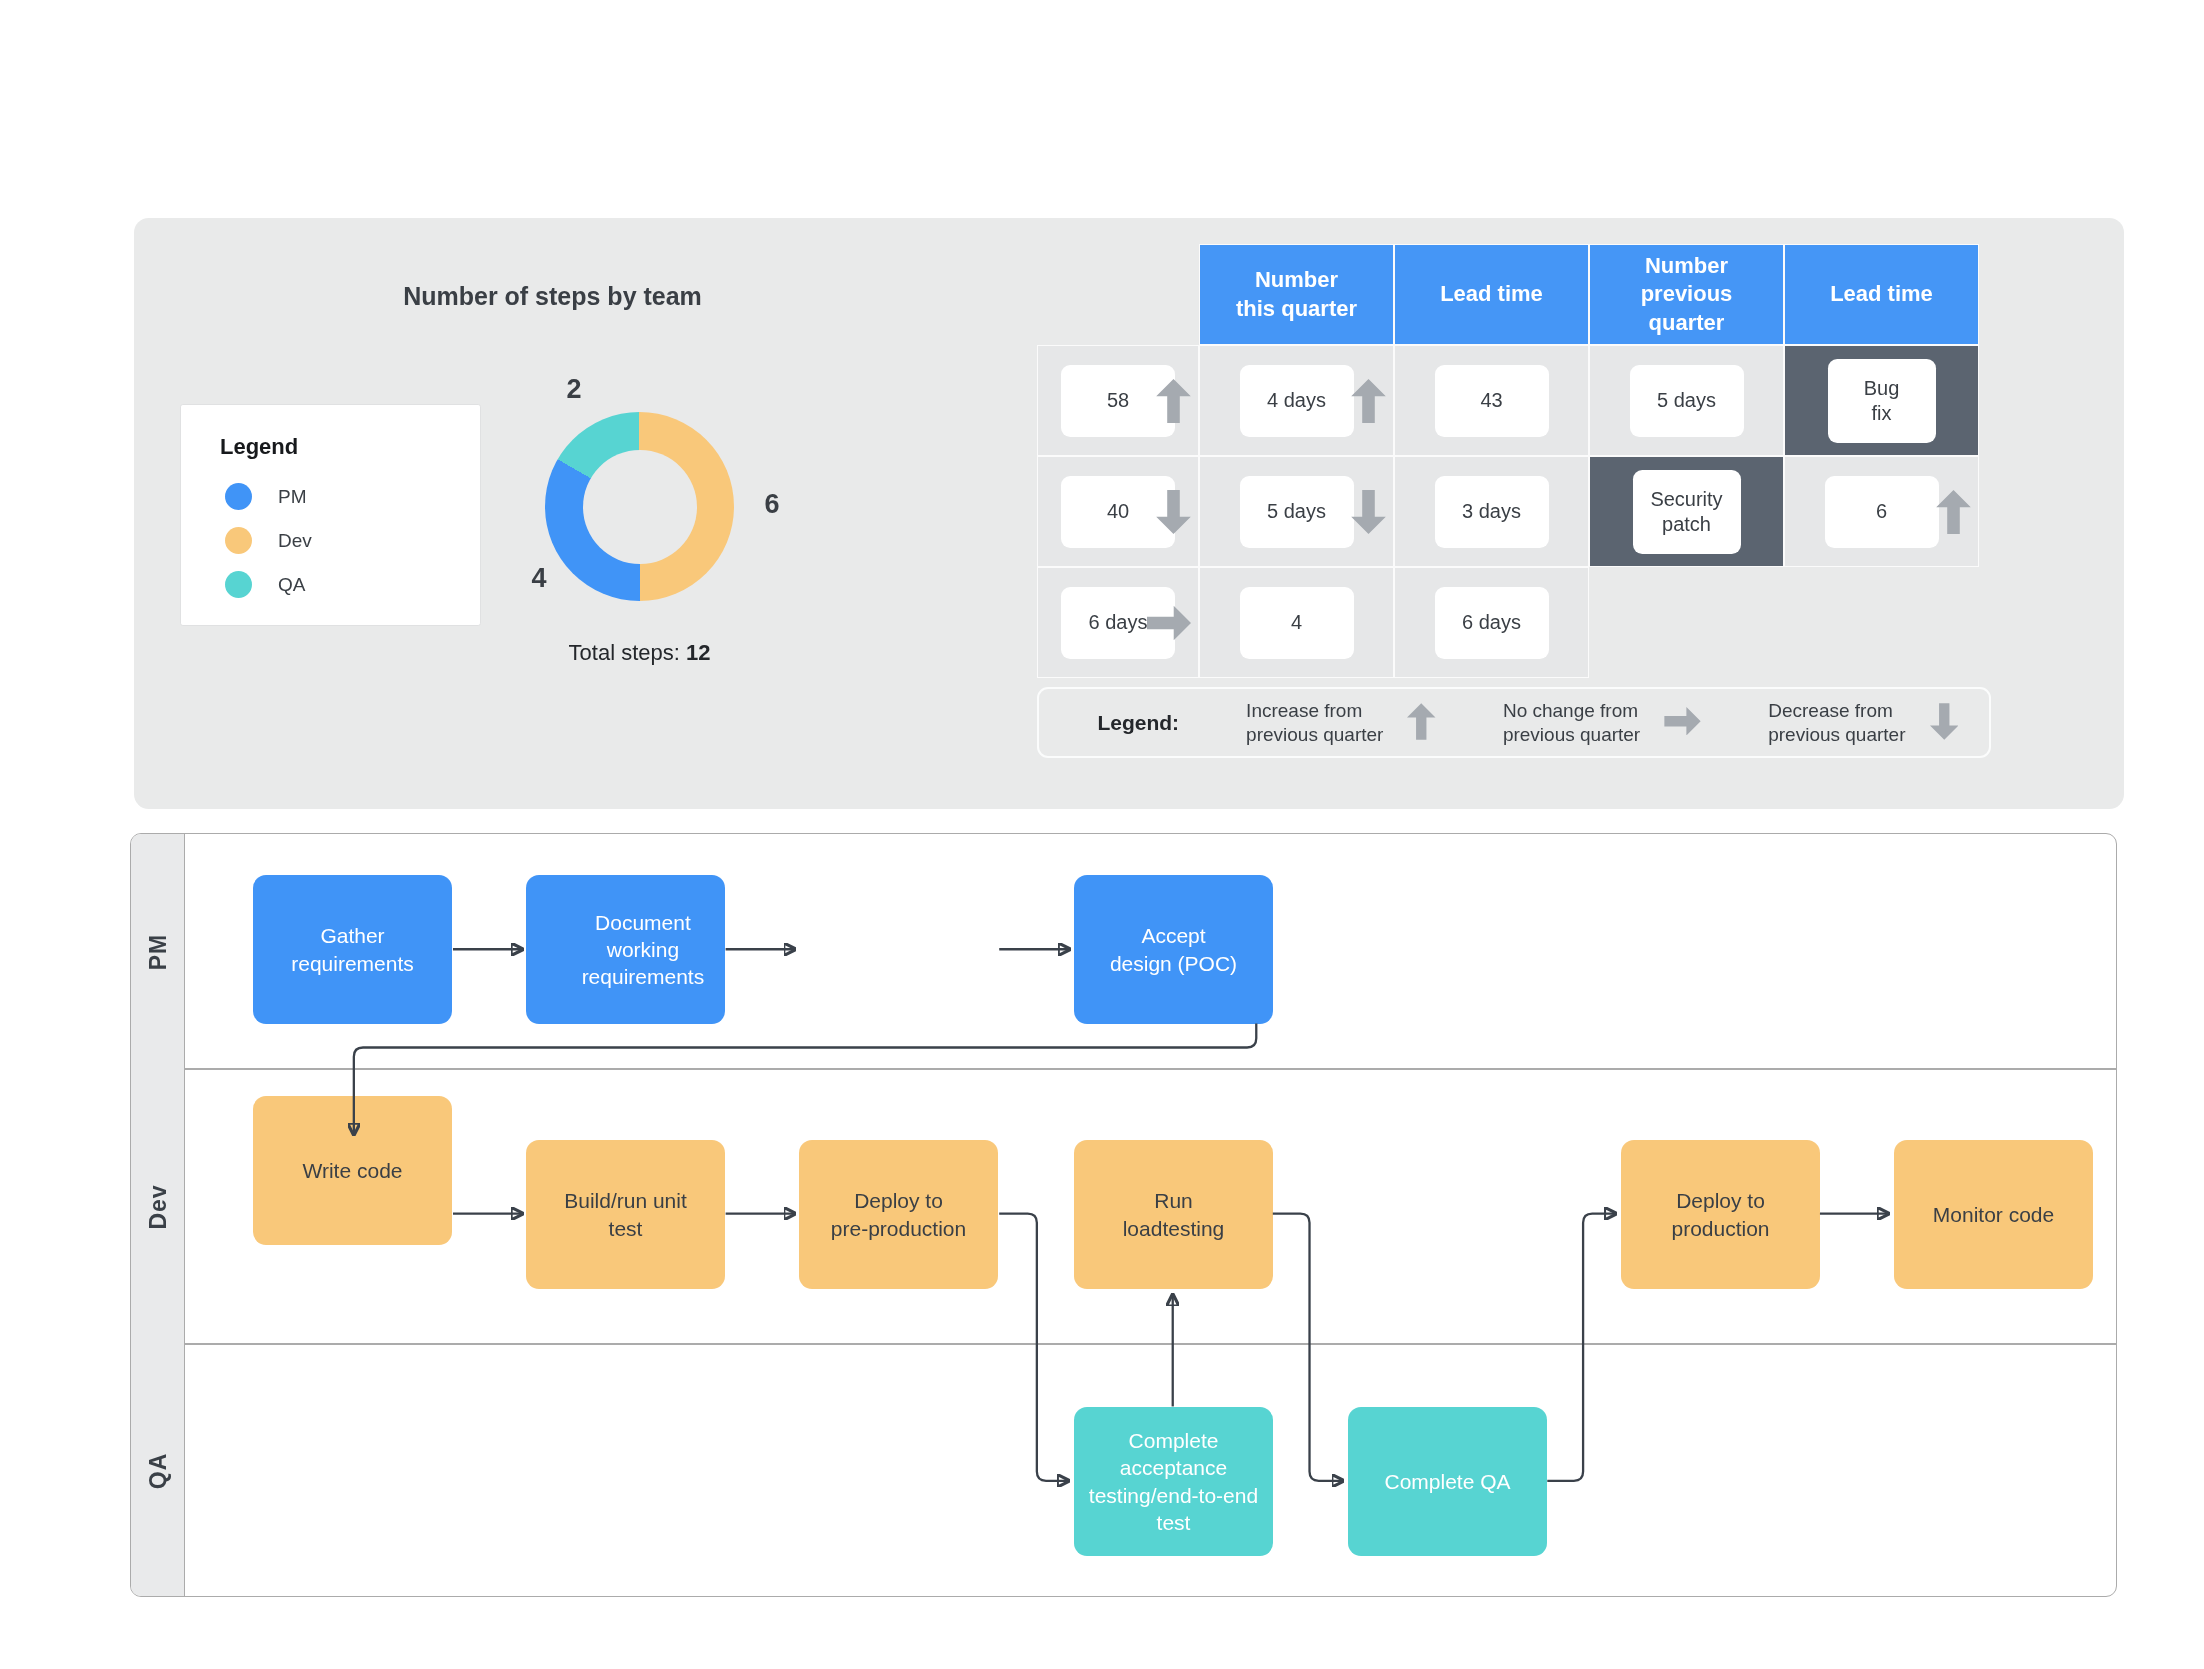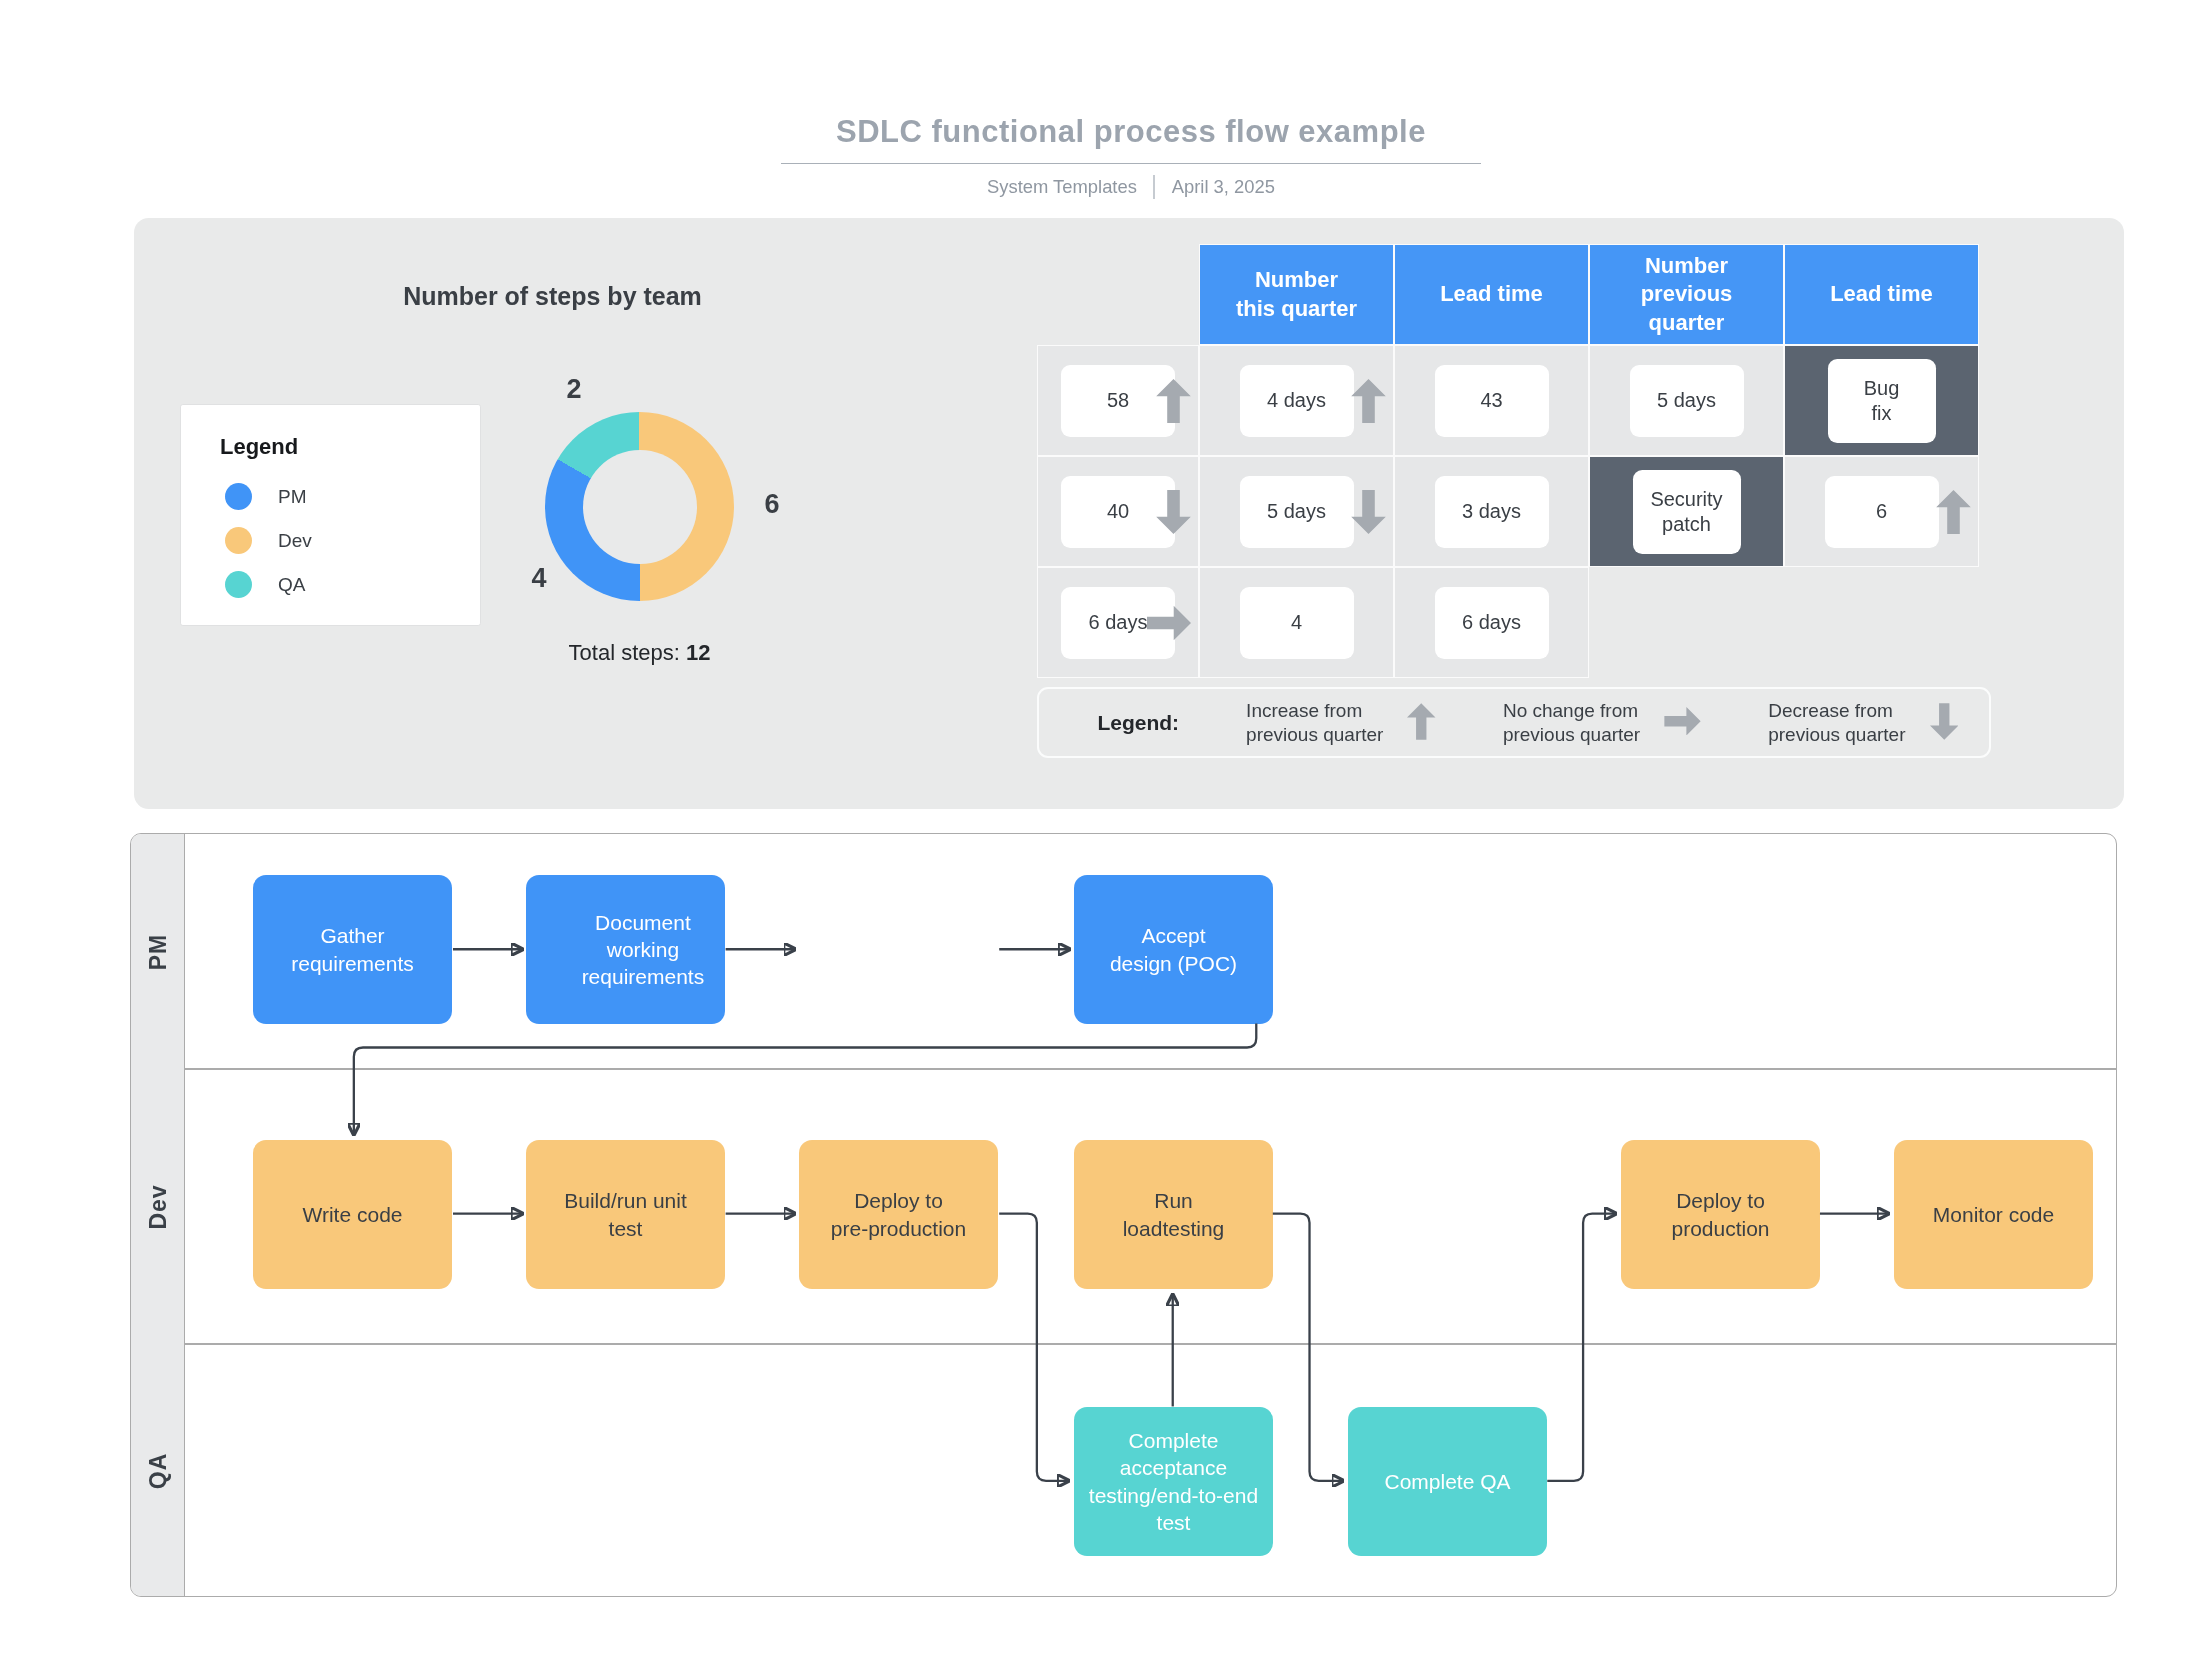--- a/index.html
+++ b/index.html
@@ -92,28 +92,20 @@
   .node.qa{background:#57D4D2;color:#fff;}
 
   .connectors{position:absolute;left:0;top:0;pointer-events:none;}
   .connectors path{stroke:#3A414A;stroke-width:2.5;fill:none;}
 </style>
 </head>
 <body>
 
 <div class="page">
 
-  <div class="doc-header">
-    <div class="doc-title">SDLC functional process flow example</div>
-    <div class="doc-sub">
-      <span>System Templates</span>
-      <span class="sub-divider"></span>
-      <span>April 3, 2025</span>
-    </div>
-  </div>
 
   <div class="panel">
 
     <div class="chart-heading">Number of steps by team</div>
 
     <div class="legend-card">
       <div class="legend-title">Legend</div>
       <div class="legend-item" style="top:78px;">
         <span class="legend-dot dot-pm"></span>
         <span class="legend-label">PM</span>
@@ -266,21 +258,21 @@
   </div>
 
   <div class="node pm preline" style="left:253px;top:875px;">Gather
 requirements</div>
   <div class="node pm preline" style="left:526px;top:875px;padding-left:44px;">Document
 working
 requirements</div>
   <div class="node pm preline" style="left:1074px;top:875px;">Accept
 design (POC)</div>
 
-  <div class="node dev preline" style="left:253px;top:1140px;">Write code</div>
+  <div class="node dev preline" style="left:253px;top:1096px;">Write code</div>
   <div class="node dev preline" style="left:526px;top:1140px;">Build/run unit
 test</div>
   <div class="node dev preline" style="left:799px;top:1140px;">Deploy to
 pre-production</div>
   <div class="node dev preline" style="left:1074px;top:1140px;">Run
 loadtesting</div>
   <div class="node dev preline" style="left:1621px;top:1140px;">Deploy to
 production</div>
   <div class="node dev preline" style="left:1894px;top:1140px;">Monitor code</div>
 

